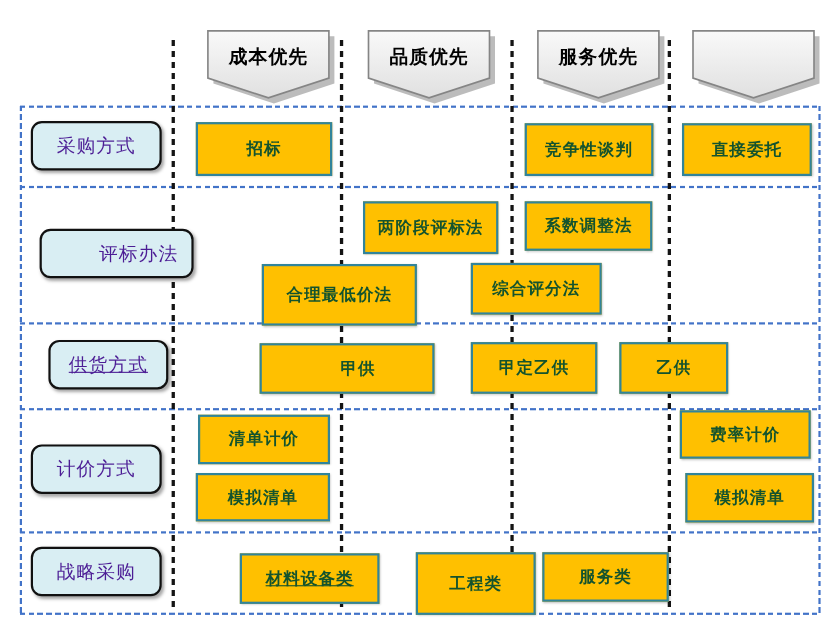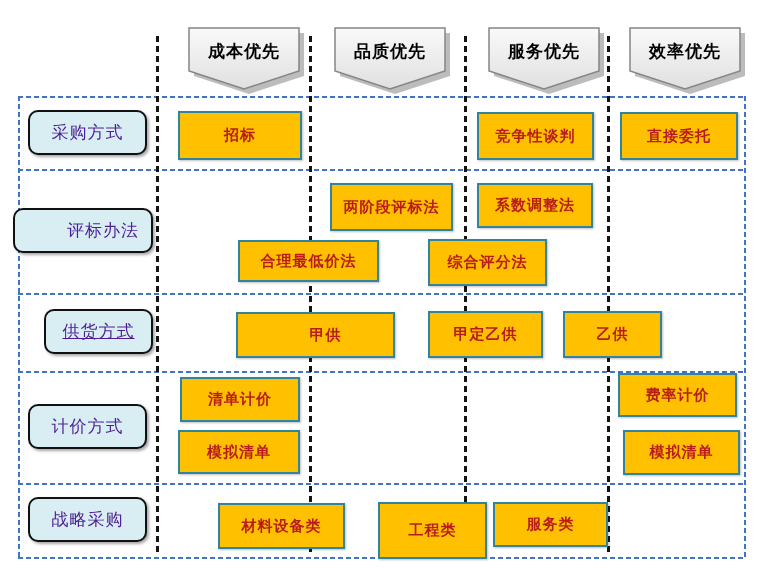--- a/index.html
+++ b/index.html
@@ -16,21 +16,21 @@
     position:absolute; width:2px;
     background:repeating-linear-gradient(to bottom,#4273C8 0 5px, transparent 5px 8px);
   }
   .vline-black {
     position:absolute; width:3px;
     background:repeating-linear-gradient(to bottom,#141414 0 6px, transparent 6px 10px);
   }
   
   .obox {
     position:absolute; box-sizing:border-box;
-    background:#FFC000; border:2px solid #31849B; color:#b91c1c;
+    background:#FFC000; border:2px solid #31849B; color:#14532d;
     display:flex; align-items:center; justify-content:center;
     font-weight:bold; font-size:15px; letter-spacing:1px;
     box-shadow:1px 1px 2px rgba(0,0,0,0.25);
   }
   
   .rlabel {
     position:absolute; box-sizing:border-box;
     background:#D9EEF3; border:2.5px solid #111; border-radius:10px; color:#4c1d95;
     display:flex; align-items:center; justify-content:center;
     font-size:17px; letter-spacing:1px;
@@ -89,44 +89,43 @@
       <polygon points="7,7 117,7 117,50 62,68 7,50" fill="#ABABAB" opacity="0.8"></polygon>
       <polygon points="2,2 112,2 112,45 57,63 2,45" fill="url(#bg1)" stroke="#858585" stroke-width="1.5"></polygon>
     </svg>
     <div class="btext">服务优先</div>
   </div>
   <div class="banner" style="left:628px;top:26px;">
     <svg width="122" height="72" viewBox="0 0 122 72">
       <polygon points="7,7 117,7 117,50 62,68 7,50" fill="#ABABAB" opacity="0.8"></polygon>
       <polygon points="2,2 112,2 112,45 57,63 2,45" fill="url(#bg1)" stroke="#858585" stroke-width="1.5"></polygon>
     </svg>
-    <div class="btext">效率优先</div>
   </div>
 
   <div class="rlabel" style="left:28px;top:110px;width:119px;height:45px;">采购方式</div>
-  <div class="rlabel" style="left:13px;top:208px;width:140px;height:45px;padding-left:40px;">评标办法</div>
+  <div class="rlabel" style="left:36px;top:208px;width:140px;height:45px;padding-left:40px;">评标办法</div>
   <div class="rlabel" style="left:44px;top:309px;width:109px;height:45px;text-decoration:underline;">供货方式</div>
   <div class="rlabel" style="left:28px;top:404px;width:119px;height:45px;">计价方式</div>
   <div class="rlabel" style="left:28px;top:497px;width:119px;height:45px;">战略采购</div>
 
   <div class="obox" style="left:178px;top:111px;width:124px;height:49px;">招标</div>
   <div class="obox" style="left:477px;top:112px;width:117px;height:48px;">竞争性谈判</div>
   <div class="obox" style="left:620px;top:112px;width:118px;height:48px;">直接委托</div>
 
   <div class="obox" style="left:330px;top:183px;width:123px;height:48px;">两阶段评标法</div>
   <div class="obox" style="left:477px;top:183px;width:116px;height:45px;">系数调整法</div>
-  <div class="obox" style="left:238px;top:240px;width:141px;height:42px;">合理最低价法</div>
+  <div class="obox" style="left:238px;top:240px;width:141px;height:56px;">合理最低价法</div>
   <div class="obox" style="left:428px;top:239px;width:119px;height:47px;">综合评分法</div>
 
   <div class="obox" style="left:236px;top:312px;width:159px;height:46px;padding-left:20px;">甲供</div>
   <div class="obox" style="left:428px;top:311px;width:115px;height:47px;">甲定乙供</div>
   <div class="obox" style="left:563px;top:311px;width:99px;height:47px;">乙供</div>
 
   <div class="obox" style="left:180px;top:377px;width:120px;height:45px;">清单计价</div>
   <div class="obox" style="left:178px;top:430px;width:122px;height:44px;">模拟清单</div>
   <div class="obox" style="left:618px;top:373px;width:119px;height:44px;">费率计价</div>
   <div class="obox" style="left:623px;top:430px;width:117px;height:45px;">模拟清单</div>
 
-  <div class="obox" style="left:218px;top:503px;width:127px;height:46px;">材料设备类</div>
+  <div class="obox" style="left:218px;top:503px;width:127px;height:46px;text-decoration:underline;">材料设备类</div>
   <div class="obox" style="left:378px;top:502px;width:109px;height:57px;">工程类</div>
   <div class="obox" style="left:493px;top:502px;width:115px;height:45px;">服务类</div>
 
 </div>
 
 </body></html>

